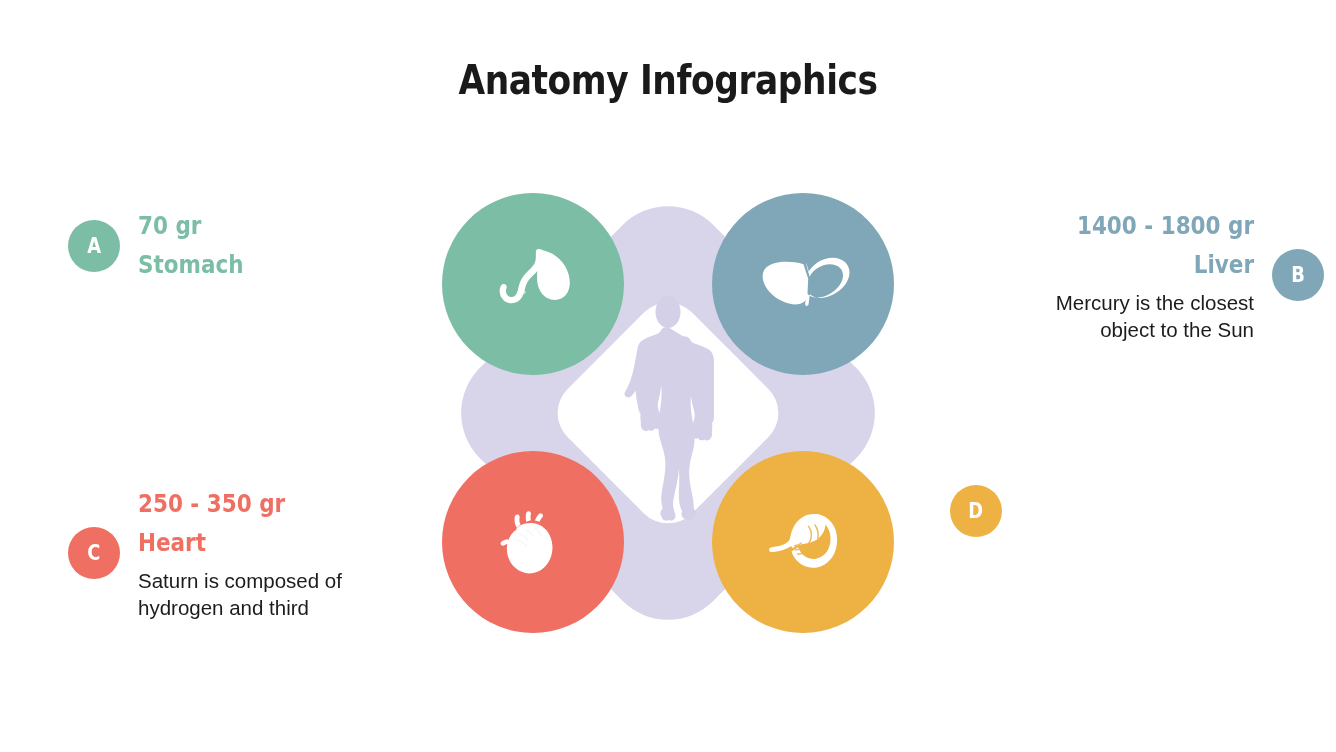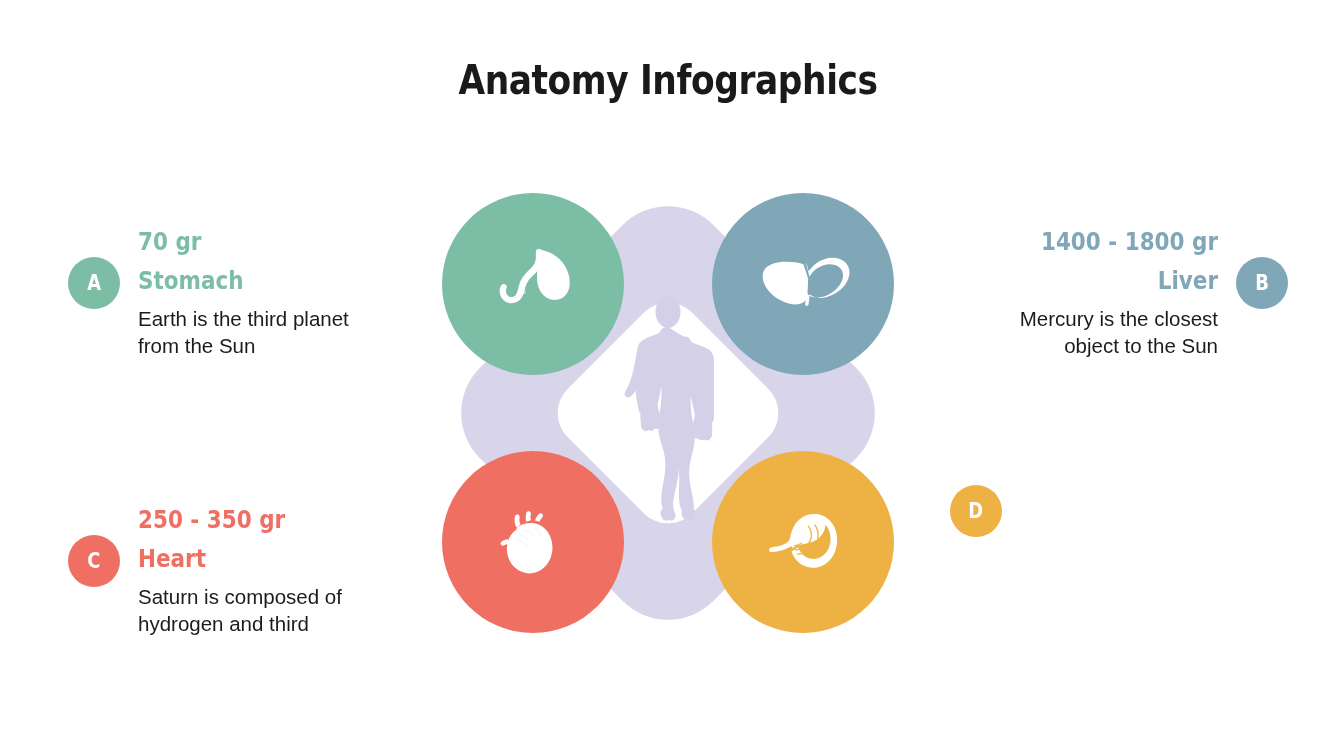--- a/index.html
+++ b/index.html
@@ -111,21 +111,21 @@
     font-family: "DejaVu Sans", sans-serif;
     font-size: 21px;
     font-weight: bold;
     display: flex;
     align-items: center;
     justify-content: center;
     transform-origin: center;
   }
   .badge span { transform: scaleX(0.85); display: block; }
 
-  .texts { width: 248px; margin-top: 16px; }
+  .texts { width: 248px; }
   .texts.ta-left  { text-align: left; }
   .texts.ta-right { text-align: right; }
 
   .amount, .organ-name {
     font-family: "DejaVu Sans", sans-serif;
     font-weight: bold;
     font-size: 25px;
     line-height: 1.55;
     white-space: nowrap;
     transform: scaleX(0.86);
@@ -137,21 +137,21 @@
     font-family: "Liberation Sans", sans-serif;
     font-size: 20.5px;
     line-height: 1.32;
     color: #1c1c1c;
     margin-top: 4px;
   }
 
   
   #block-a { left: 68px;  top: 207px; }
   #block-c { left: 68px;  top: 485px; }
-  #block-b { left: 970px; top: 207px; }
+  #block-b { left: 1006px; top: 207px; }
   #block-d { left: 950px; top: 485px; }
 </style>
 </head>
 <body style="background: rgb(255, 255, 255);">
 
 <div id="page-title">Anatomy Infographics</div>
 
 <div id="center-graphic">
 
   <div class="diamond-bg" style="background: rgb(216, 213, 234);"></div>
@@ -212,21 +212,20 @@
   </svg>
 </div>
 
 <div class="info-block" id="block-a">
   <div class="badge" style="background:#7cbda6">
     <span>A</span>
   </div>
   <div class="texts ta-left">
     <div class="amount" style="color:#7cbda6">70 gr</div>
     <div class="organ-name" style="color:#7cbda6">Stomach</div>
-    <div class="desc">Earth is the third planet from the Sun</div>
   </div>
 </div>
 
 <div class="info-block" id="block-c">
   <div class="badge" style="background:#ef6f63">
     <span>C</span>
   </div>
   <div class="texts ta-left">
     <div class="amount" style="color:#ef6f63">250 - 350 gr</div>
     <div class="organ-name" style="color:#ef6f63">Heart</div>

